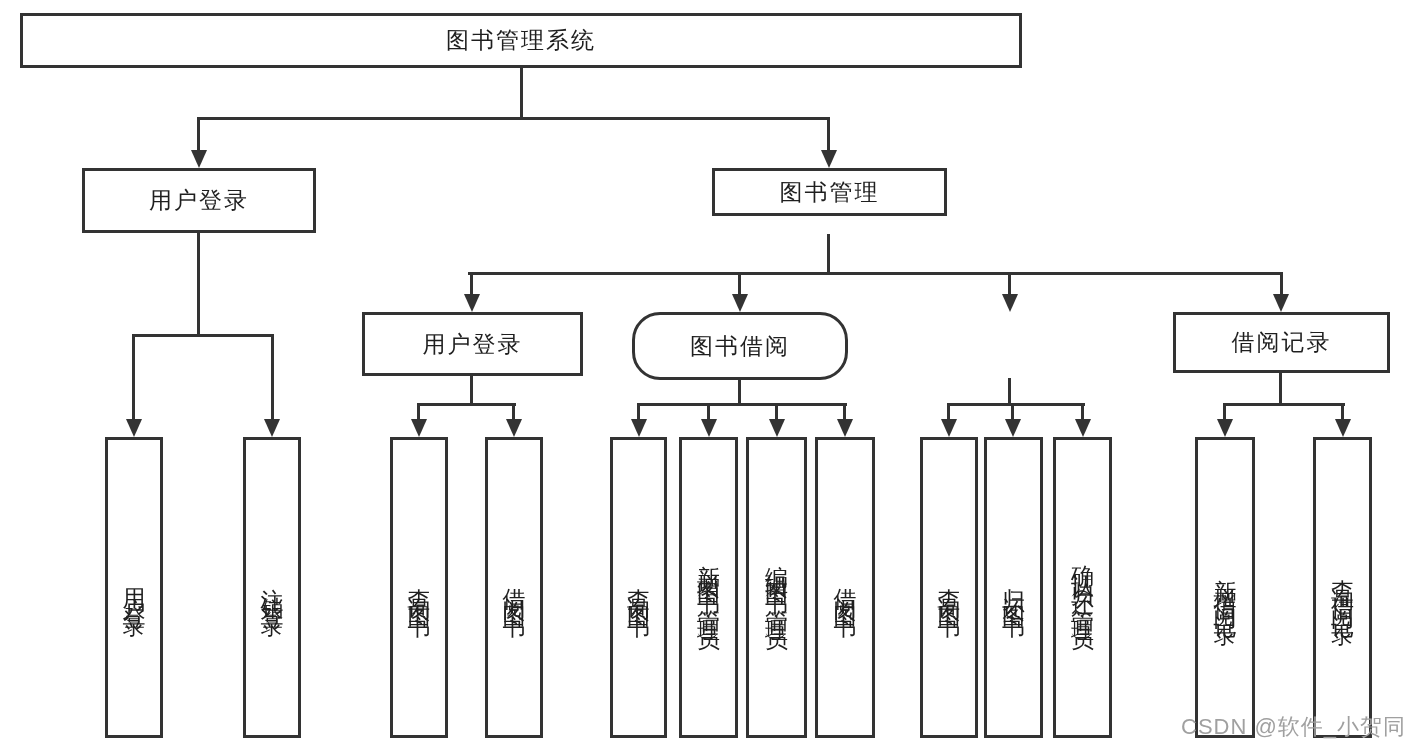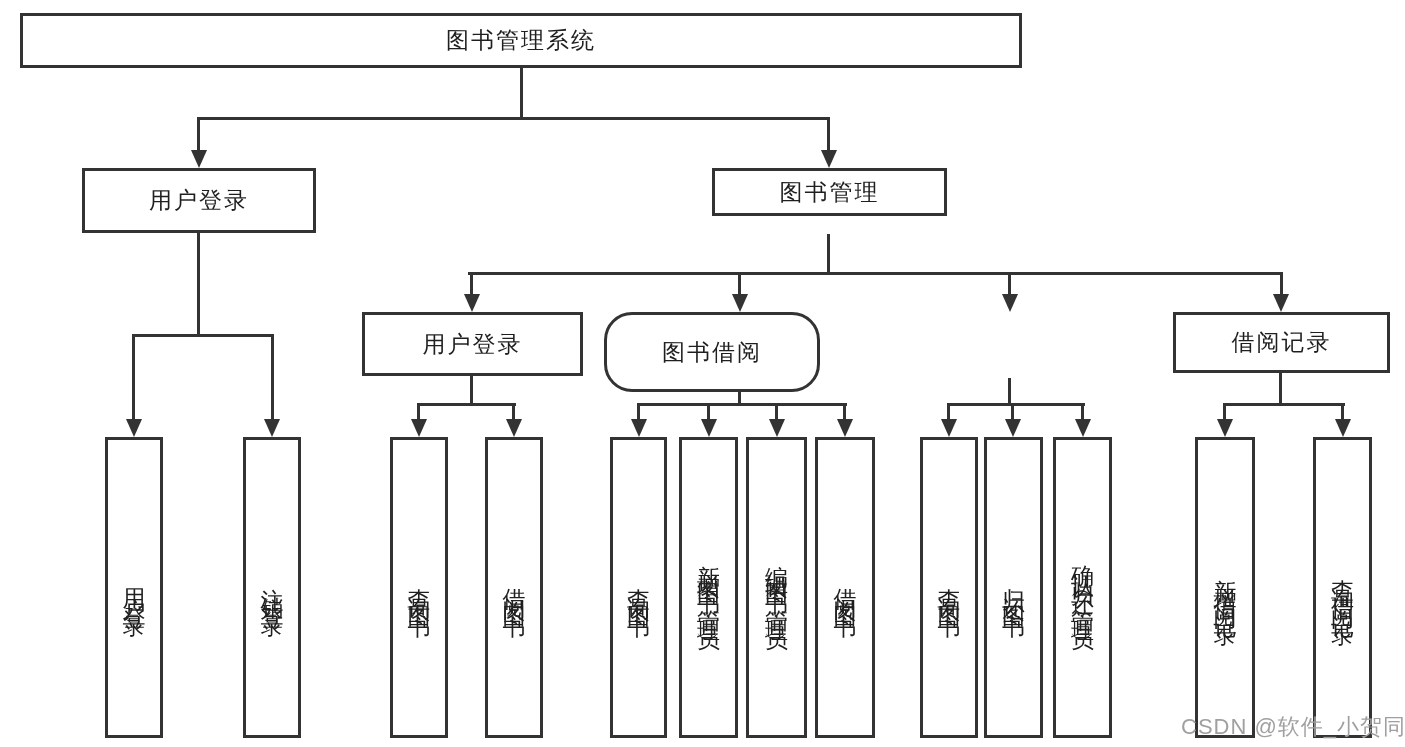--- a/index.html
+++ b/index.html
@@ -85,21 +85,21 @@
   <div class="vline" style="left:470px;top:274px;height:21px;"></div>
   <div class="tri" style="left:464px;top:294px;"></div>
   <div class="vline" style="left:738px;top:274px;height:21px;"></div>
   <div class="tri" style="left:732px;top:294px;"></div>
   <div class="vline" style="left:1008px;top:274px;height:21px;"></div>
   <div class="tri" style="left:1002px;top:294px;"></div>
   <div class="vline" style="left:1280px;top:274px;height:21px;"></div>
   <div class="tri" style="left:1273px;top:294px;"></div>
 
   <div class="hbox" style="left:362px;top:312px;width:221px;height:64px;">用户登录</div>
-  <div class="hbox" style="left:604px;top:312px;width:216px;height:80px;border-radius:28px;">图书借阅</div>
+  <div class="hbox" style="left:632px;top:312px;width:216px;height:68px;border-radius:28px;">图书借阅</div>
   <div class="hbox" style="left:1173px;top:312px;width:217px;height:61px;">借阅记录</div>
 
   <div class="vline" style="left:470px;top:376px;height:29px;"></div>
   <div class="hline" style="left:417px;top:403px;width:99px;"></div>
   <div class="vline" style="left:417px;top:405px;height:16px;"></div>
   <div class="tri" style="left:411px;top:419px;"></div>
   <div class="vline" style="left:512px;top:405px;height:16px;"></div>
   <div class="tri" style="left:506px;top:419px;"></div>
 
   <div class="vline" style="left:738px;top:376px;height:29px;"></div>

